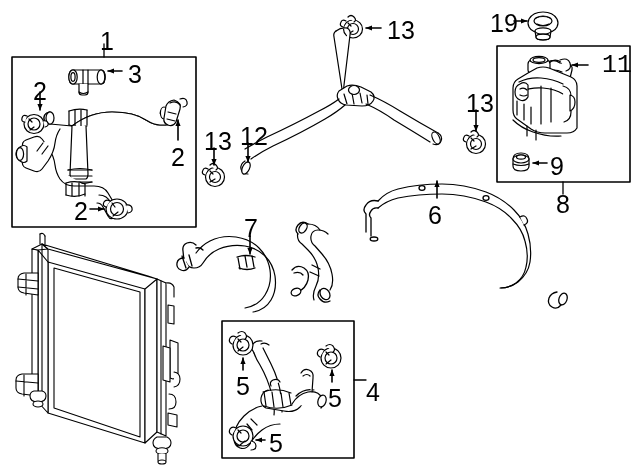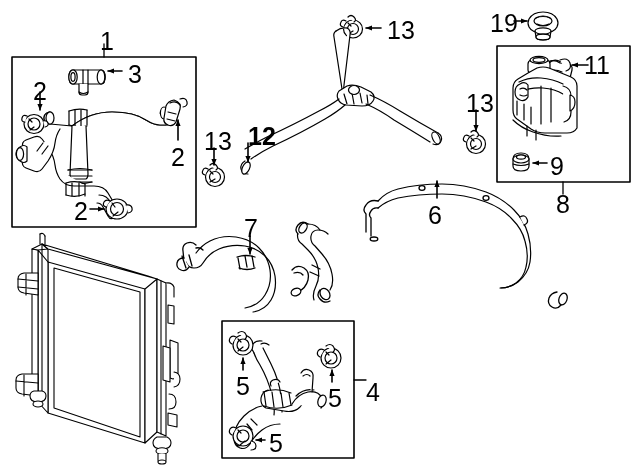--- a/index.html
+++ b/index.html
@@ -348,24 +348,24 @@
   </g>
 </svg>
 
 <div class="callout" style="left:100px;top:29px;">1</div>
 <div class="callout" style="left:33px;top:79px;">2</div>
 <div class="callout" style="left:128px;top:62px;">3</div>
 <div class="callout" style="left:171px;top:145px;">2</div>
 <div class="callout" style="left:74px;top:199px;">2</div>
 <div class="callout" style="left:387px;top:18px;">13</div>
 <div class="callout" style="left:204px;top:129px;">13</div>
-<div class="callout" style="left:248px;top:124px;font-weight:bold;">12</div>
+<div class="callout" style="left:240px;top:124px;">12</div>
 <div class="callout" style="left:466px;top:91px;">13</div>
 <div class="callout" style="left:490px;top:11px;">19</div>
-<div class="callout" style="left:584px;top:53px;">11</div>
+<div class="callout" style="left:602px;top:53px;font-family:Liberation Mono, monospace;">11</div>
 <div class="callout" style="left:550px;top:154px;">9</div>
 <div class="callout" style="left:556px;top:192px;">8</div>
 <div class="callout" style="left:428px;top:203px;">6</div>
 <div class="callout" style="left:244px;top:216px;">7</div>
 <div class="callout" style="left:236px;top:374px;">5</div>
 <div class="callout" style="left:328px;top:386px;">5</div>
 <div class="callout" style="left:269px;top:431px;">5</div>
 <div class="callout" style="left:366px;top:380px;">4</div>
 
 </div>

